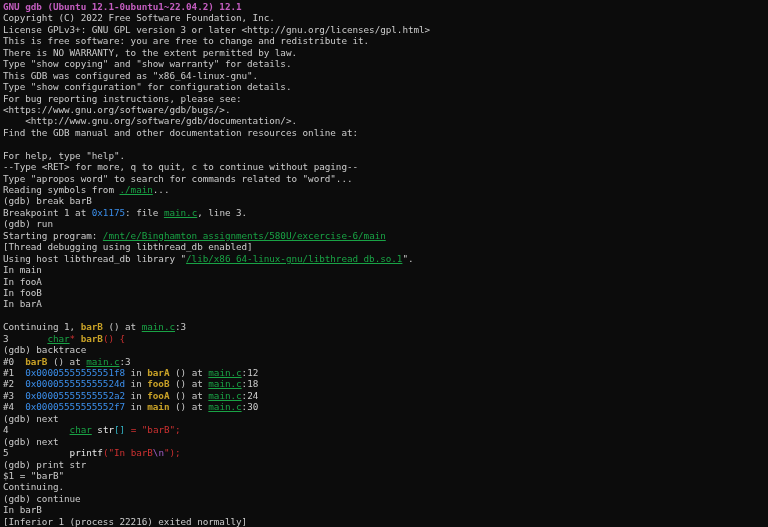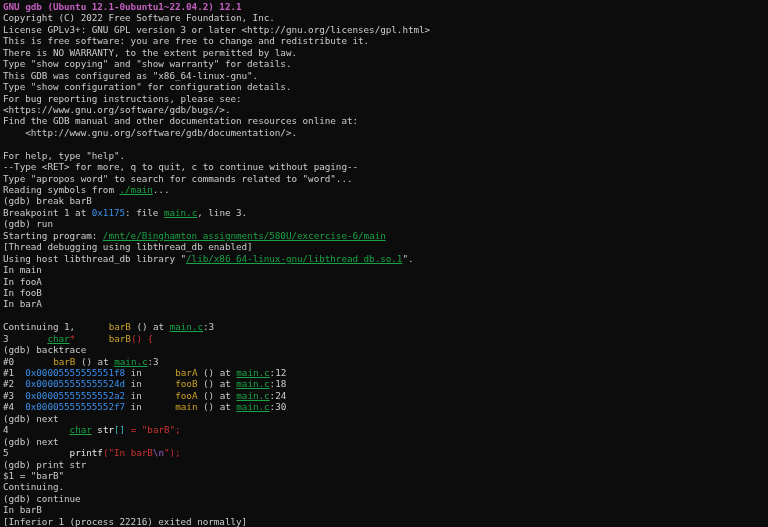--- a/index.html
+++ b/index.html
@@ -34,43 +34,43 @@
     cursor: text;
   }
   .line {
     white-space: pre;
     height: 11.45px;
   }
   .seg-d { color: var(--fg); }
   .seg-m { color: var(--magenta); font-weight: bold; }
   .seg-g { color: var(--green); text-decoration: underline; }
   .seg-b { color: var(--blue); }
-  .seg-y { color: var(--yellow); font-weight: normal; margin-left: 28px; }
+  .seg-y { color: var(--yellow); font-weight: bold; }
   .seg-r { color: var(--red); }
   .seg-p { color: var(--purple); }
   .seg-w { color: var(--white); font-weight: normal; }
   .seg-c { color: var(--cyan); }
 </style>
 </head>
 <body>
 
 <div class="terminal">
   <div>
       <div class="line"><span class="seg-m">GNU gdb (Ubuntu 12.1-0ubuntu1~22.04.2) 12.1</span></div>
       <div class="line"><span class="seg-d">Copyright (C) 2022 Free Software Foundation, Inc.</span></div>
       <div class="line"><span class="seg-d">License GPLv3+: GNU GPL version 3 or later &lt;http://gnu.org/licenses/gpl.html&gt;</span></div>
       <div class="line"><span class="seg-d">This is free software: you are free to change and redistribute it.</span></div>
       <div class="line"><span class="seg-d">There is NO WARRANTY, to the extent permitted by law.</span></div>
       <div class="line"><span class="seg-d">Type "show copying" and "show warranty" for details.</span></div>
       <div class="line"><span class="seg-d">This GDB was configured as "x86_64-linux-gnu".</span></div>
       <div class="line"><span class="seg-d">Type "show configuration" for configuration details.</span></div>
       <div class="line"><span class="seg-d">For bug reporting instructions, please see:</span></div>
       <div class="line"><span class="seg-d">&lt;https://www.gnu.org/software/gdb/bugs/&gt;.</span></div>
+      <div class="line"><span class="seg-d">    &lt;http://www.gnu.org/software/gdb/documentation/&gt;.</span></div>
       <div class="line"><span class="seg-d">Find the GDB manual and other documentation resources online at:</span></div>
-      <div class="line"><span class="seg-d">    &lt;http://www.gnu.org/software/gdb/documentation/&gt;.</span></div>
       <div class="line"> </div>
       <div class="line"><span class="seg-d">For help, type "help".</span></div>
       <div class="line"><span class="seg-d">--Type &lt;RET&gt; for more, q to quit, c to continue without paging--</span></div>
       <div class="line"><span class="seg-d">Type "apropos word" to search for commands related to "word"...</span></div>
       <div class="line"><span class="seg-d">Reading symbols from </span><span class="seg-g">./main</span><span class="seg-d">...</span></div>
       <div class="line"><span class="seg-d">(gdb) break barB</span></div>
       <div class="line"><span class="seg-d">Breakpoint 1 at </span><span class="seg-b">0x1175</span><span class="seg-d">: file </span><span class="seg-g">main.c</span><span class="seg-d">, line 3.</span></div>
       <div class="line"><span class="seg-d">(gdb) run</span></div>
       <div class="line"><span class="seg-d">Starting program: </span><span class="seg-g">/mnt/e/Binghamton assignments/580U/excercise-6/main</span></div>
       <div class="line"><span class="seg-d">[Thread debugging using libthread_db enabled]</span></div>

